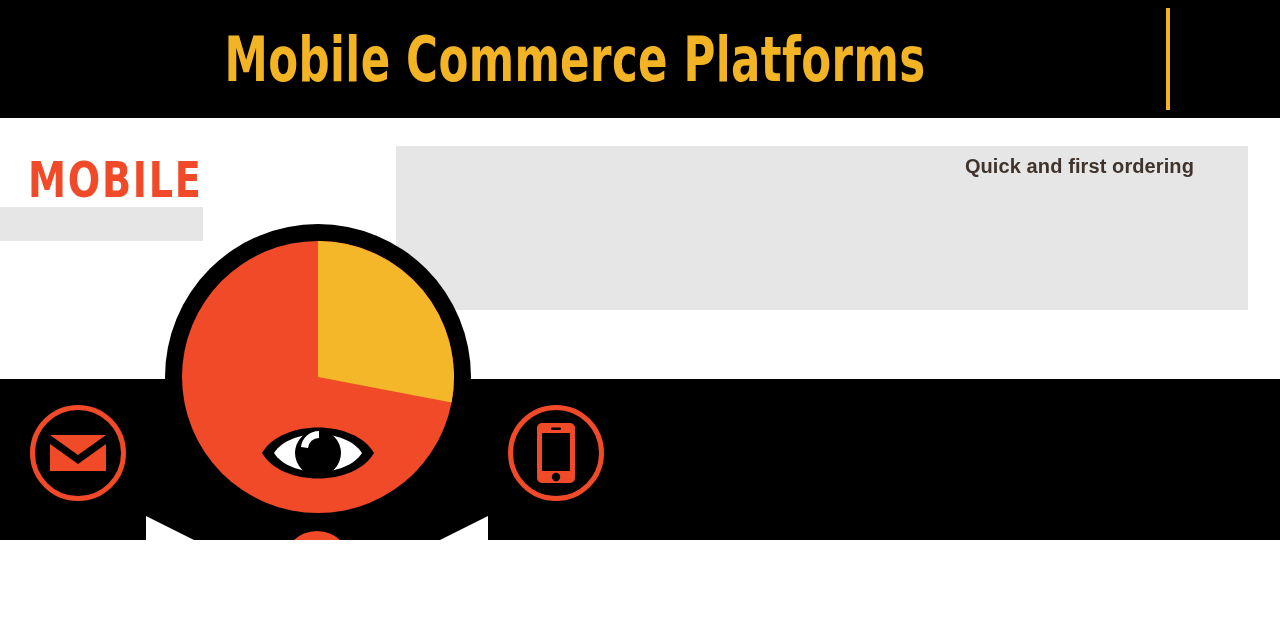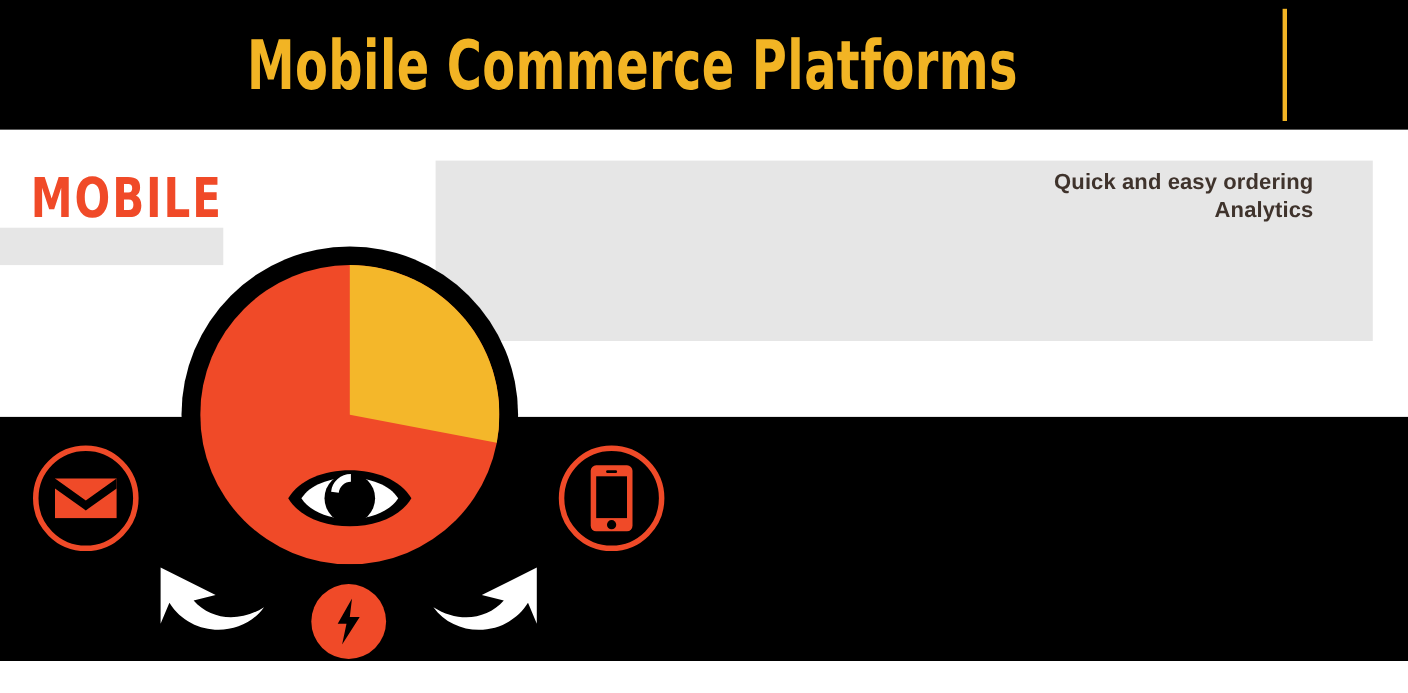--- a/index.html
+++ b/index.html
@@ -6,21 +6,21 @@
     margin: 0;
     padding: 0;
     background: #ffffff;
   }
   body {
     font-family: "Liberation Sans", sans-serif;
   }
   #canvas {
     position: relative;
     width: 1280px;
-    height: 601px;
+    height: 540px;
     overflow: hidden;
     background: #ffffff;
   }
 
   
   .band-header {
     position: absolute;
     left: 0; top: 0;
     width: 1280px; height: 118px;
     background: #000000;
@@ -163,22 +163,21 @@
   <div class="band-footer"></div>
 
   <div class="title">Mobile Commerce Platforms</div>
   <div class="title-rule"></div>
 
   <div class="mobile-underbar"></div>
   <div class="mobile-label">MOBILE</div>
 
   <div class="feature-panel"></div>
   <div class="feature-list">
-    <div>Quick and easy ordering</div>
-    <div>Analytics</div>
+    <div>Quick and first ordering</div>
   </div>
 
   <div class="pie-wrap">
     <div class="pie-ring"></div>
     <svg class="pie-svg" width="272" height="272" viewBox="0 0 272 272">
       <circle cx="136" cy="136" r="136" fill="#F04A28"></circle>
       <path id="pie-slice-secondary" d="M 136 136 L 136 0 A 136 136 0 0 1 269.5910660991017 161.48385878365858 Z" fill="#F4B72A"></path>
 
       <g transform="translate(136,212)">
         <path d="M -56 0 C -36 -34 36 -34 56 0 C 36 34 -36 34 -56 0 Z" fill="#000000"></path>

